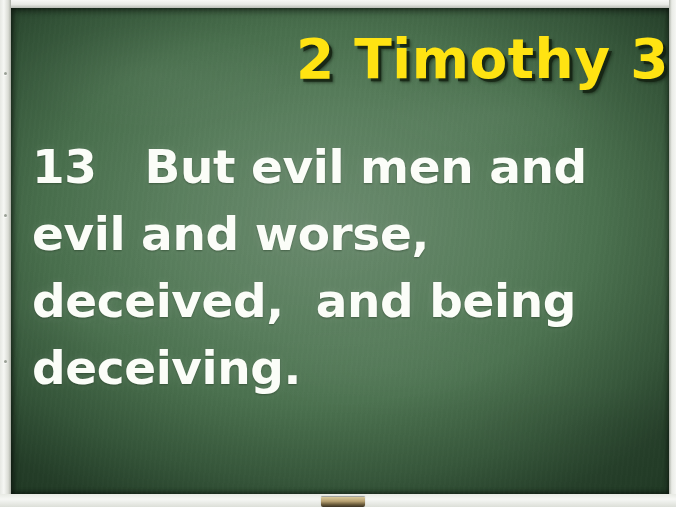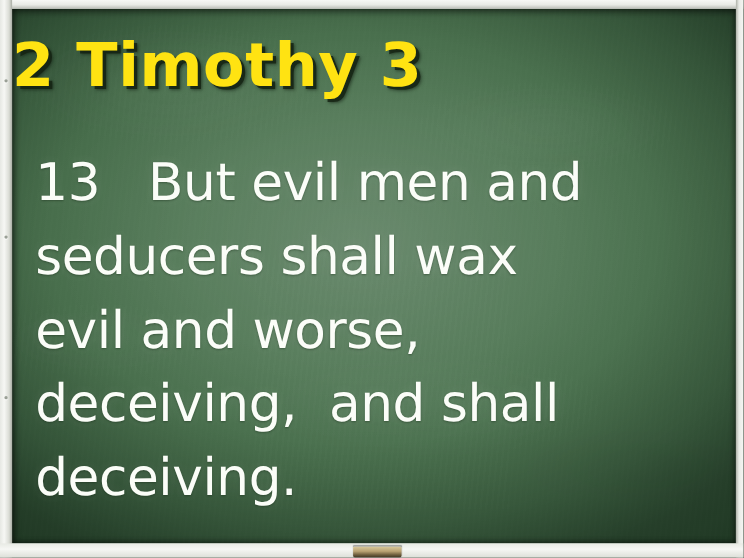--- a/index.html
+++ b/index.html
@@ -99,41 +99,41 @@
     position: absolute;
     inset: 0;
     z-index: 2;
   }
 
   
   .title {
     position: absolute;
     left: 0; right: 0;
     top: 20px;
-    text-align: left;
+    text-align: right;
     font-family: "DejaVu Sans", sans-serif;
     font-weight: bold;
     font-size: 55px;
     line-height: 62px;
     letter-spacing: 0.5px;
     color: #ffe312;
     text-shadow:
       3px 3px 0 rgba(20,34,18,0.80),
       4px 4px 3px rgba(12,24,12,0.55);
     white-space: nowrap;
   }
 
   
   .verse {
     position: absolute;
     left: 21px;
     top: 125px;
     right: 10px;
     font-family: "DejaVu Sans", sans-serif;
-    font-weight: normal;
+    font-weight: bold;
     font-size: 47px;
     line-height: 67px;
     color: #fbfdf8;
     letter-spacing: -0.4px;
     text-shadow:
       0 1px 2px rgba(15,35,15,0.40),
       0 0 10px rgba(255,255,255,0.10);
   }
   .verse-line {
     white-space: pre;
@@ -157,23 +157,22 @@
 
 <div id="slide">
 
   <div class="board">
     <div class="board-content">
 
       <div class="title">2 Timothy 3</div>
 
       <div class="verse">
         <div class="verse-line">13   But evil men and</div>
-        <div class="verse-line">seducers shall wax</div>
         <div class="verse-line">evil and worse,</div>
-        <div class="verse-line">deceiving,  and shall</div>
+        <div class="verse-line">deceived,  and being</div>
         <div class="verse-line">deceiving.</div>
       </div>
 
     </div>
   </div>
 
   <div class="frame frame-top"></div>
   <div class="frame frame-left">
     <div class="screw" style="left:4px; top:72px;"></div>
     <div class="screw" style="left:4px; top:214px;"></div>

